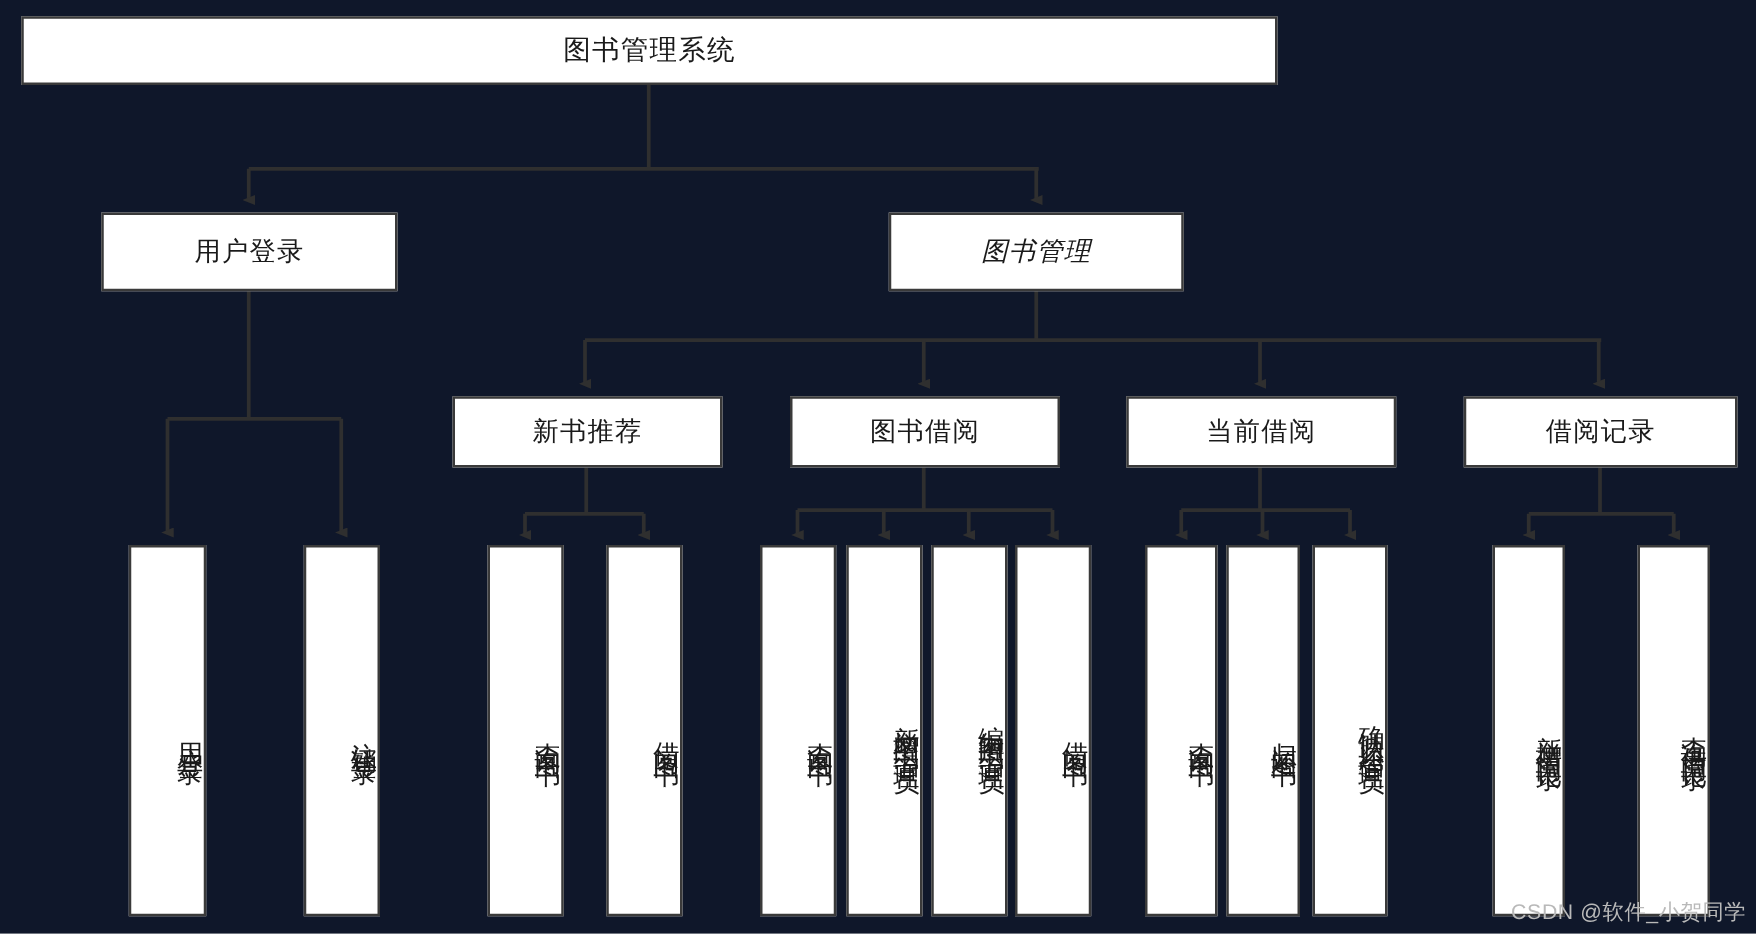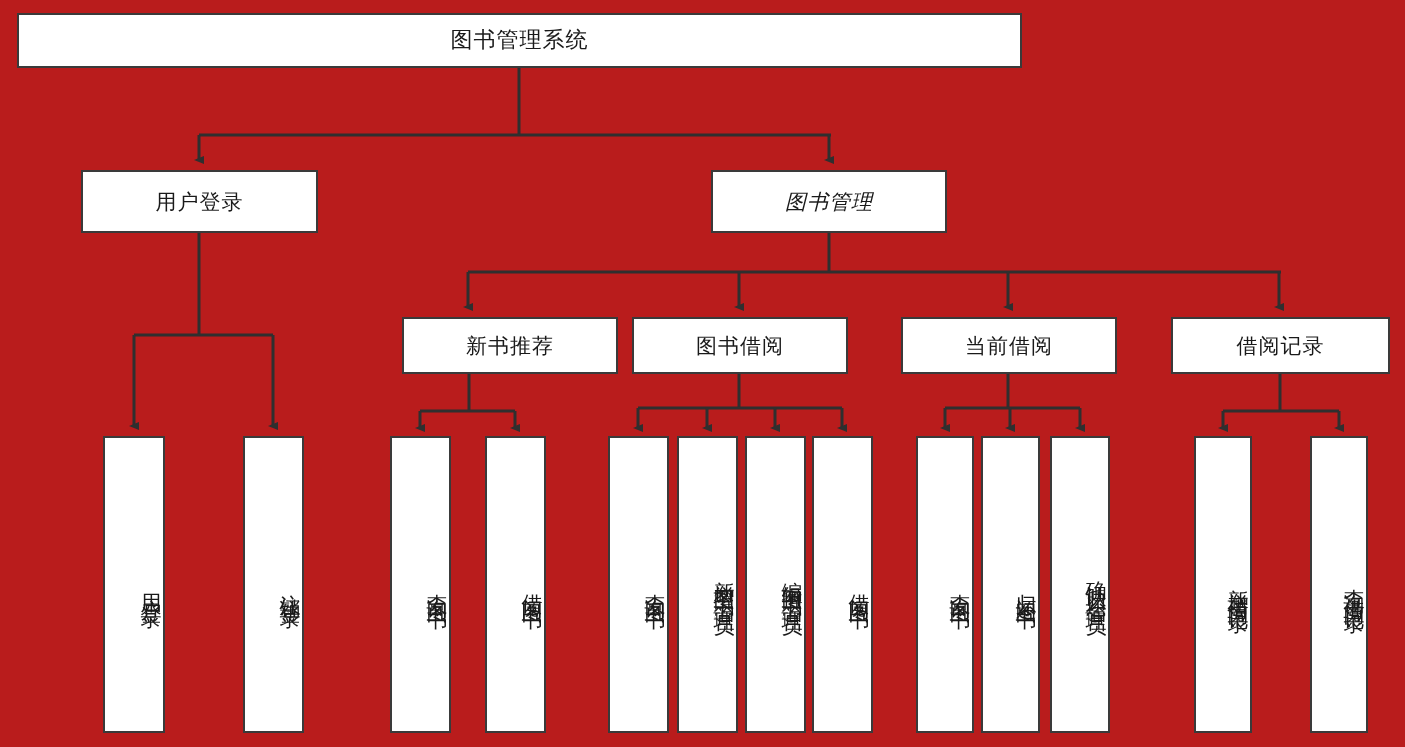--- a/index.html
+++ b/index.html
@@ -7,21 +7,21 @@
     padding: 0;
     background: #ffffff;
   }
   body {
     font-family: "Liberation Sans", "DejaVu Sans", sans-serif;
   }
   #canvas {
     position: relative;
     width: 1405px;
     height: 747px;
-    background: #b91c1c;
+    background: #0f172a;
     overflow: hidden;
   }
   #edges {
     position: absolute;
     left: 0;
     top: 0;
     width: 1405px;
     height: 747px;
     pointer-events: none;
   }
@@ -126,21 +126,21 @@
   <div id="nodes">
       <div class="node horiz root" style="left: 17px; top: 13px; width: 1005px; height: 55px;">
         <span>图书管理系统</span>
       </div>
       <div class="node horiz" style="left: 81px; top: 170px; width: 237px; height: 63px;">
         <span>用户登录</span>
       </div>
       <div class="node horiz" style="left: 711px; top: 170px; width: 236px; height: 63px; font-style: italic;">
         <span>图书管理</span>
       </div>
-      <div class="node horiz" style="left: 362px; top: 317px; width: 216px; height: 57px; margin-left: 40px;">
+      <div class="node horiz" style="left: 362px; top: 317px; width: 216px; height: 57px;">
         <span>新书推荐</span>
       </div>
       <div class="node horiz" style="left: 632px; top: 317px; width: 216px; height: 57px; text-align: center;">
         <span>图书借阅</span>
       </div>
       <div class="node horiz" style="left: 901px; top: 317px; width: 216px; height: 57px;">
         <span>当前借阅</span>
       </div>
       <div class="node horiz" style="left: 1171px; top: 317px; width: 219px; height: 57px;">
         <span>借阅记录</span>
@@ -179,13 +179,14 @@
         <span class="vlabel">确认归还（管理员）</span>
       </div>
       <div class="node vert" style="left: 1194px; top: 436px; width: 58px; height: 297px;">
         <span class="vlabel">新增借阅记录</span>
       </div>
       <div class="node vert" style="left: 1310px; top: 436px; width: 58px; height: 297px;">
         <span class="vlabel">查询借阅记录</span>
       </div>
     </div>
 
+  <div class="watermark">CSDN @软件_小贺同学</div>
 </div>
 
 </body></html>

